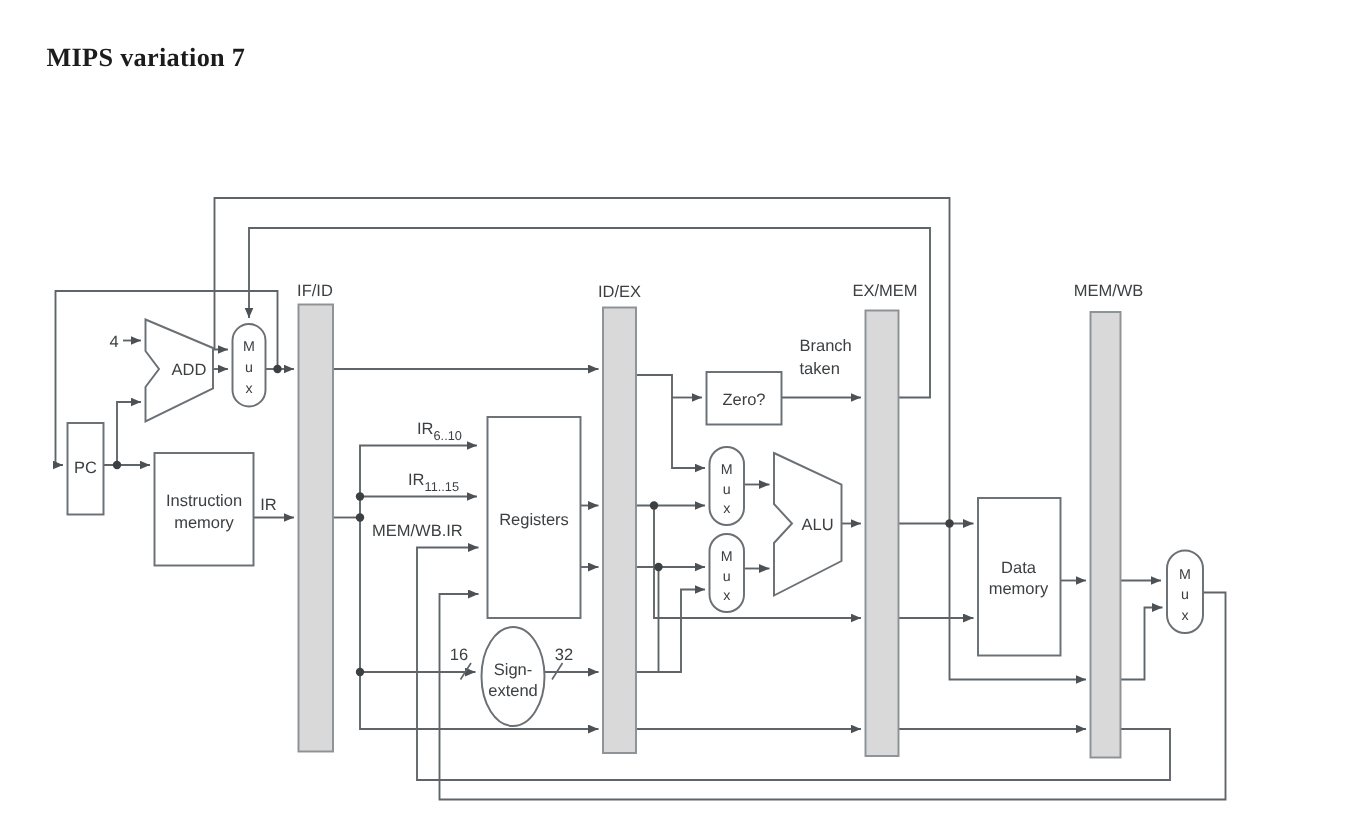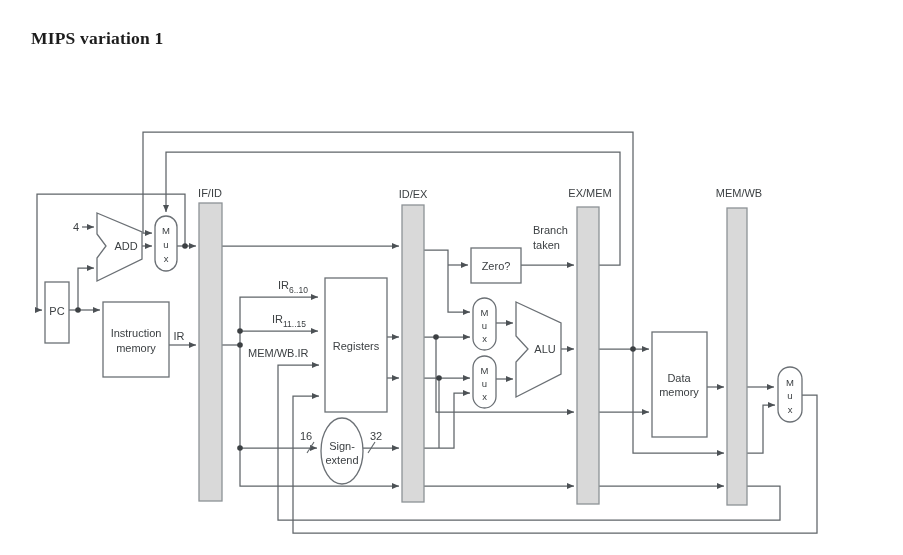--- a/index.html
+++ b/index.html
@@ -14,21 +14,21 @@
   .lbl{fill:#3c4043;font-size:11px;font-family:"Liberation Sans", sans-serif;}
   .sub{font-size:8.5px;}
   .muxl{fill:#3c4043;font-size:9.5px;}
   .dot{fill:#3c4043;stroke:none;}
   .slash{stroke:#5f6468;stroke-width:1.1;}
 </style>
 </head>
 <body>
 
 <div id="page">
-  <div id="title">MIPS variation 1</div>
+  <div id="title">MIPS variation 7</div>
 
   <svg width="903" height="555" viewBox="0 0 903 555">
     <defs>
       <marker id="ah" markerWidth="8" markerHeight="7" refX="7" refY="3" orient="auto" markerUnits="userSpaceOnUse">
         <path d="M0,0 L7,3 L0,6 Z" fill="#4c5155"></path>
       </marker>
     </defs>
 
     <g>
 

